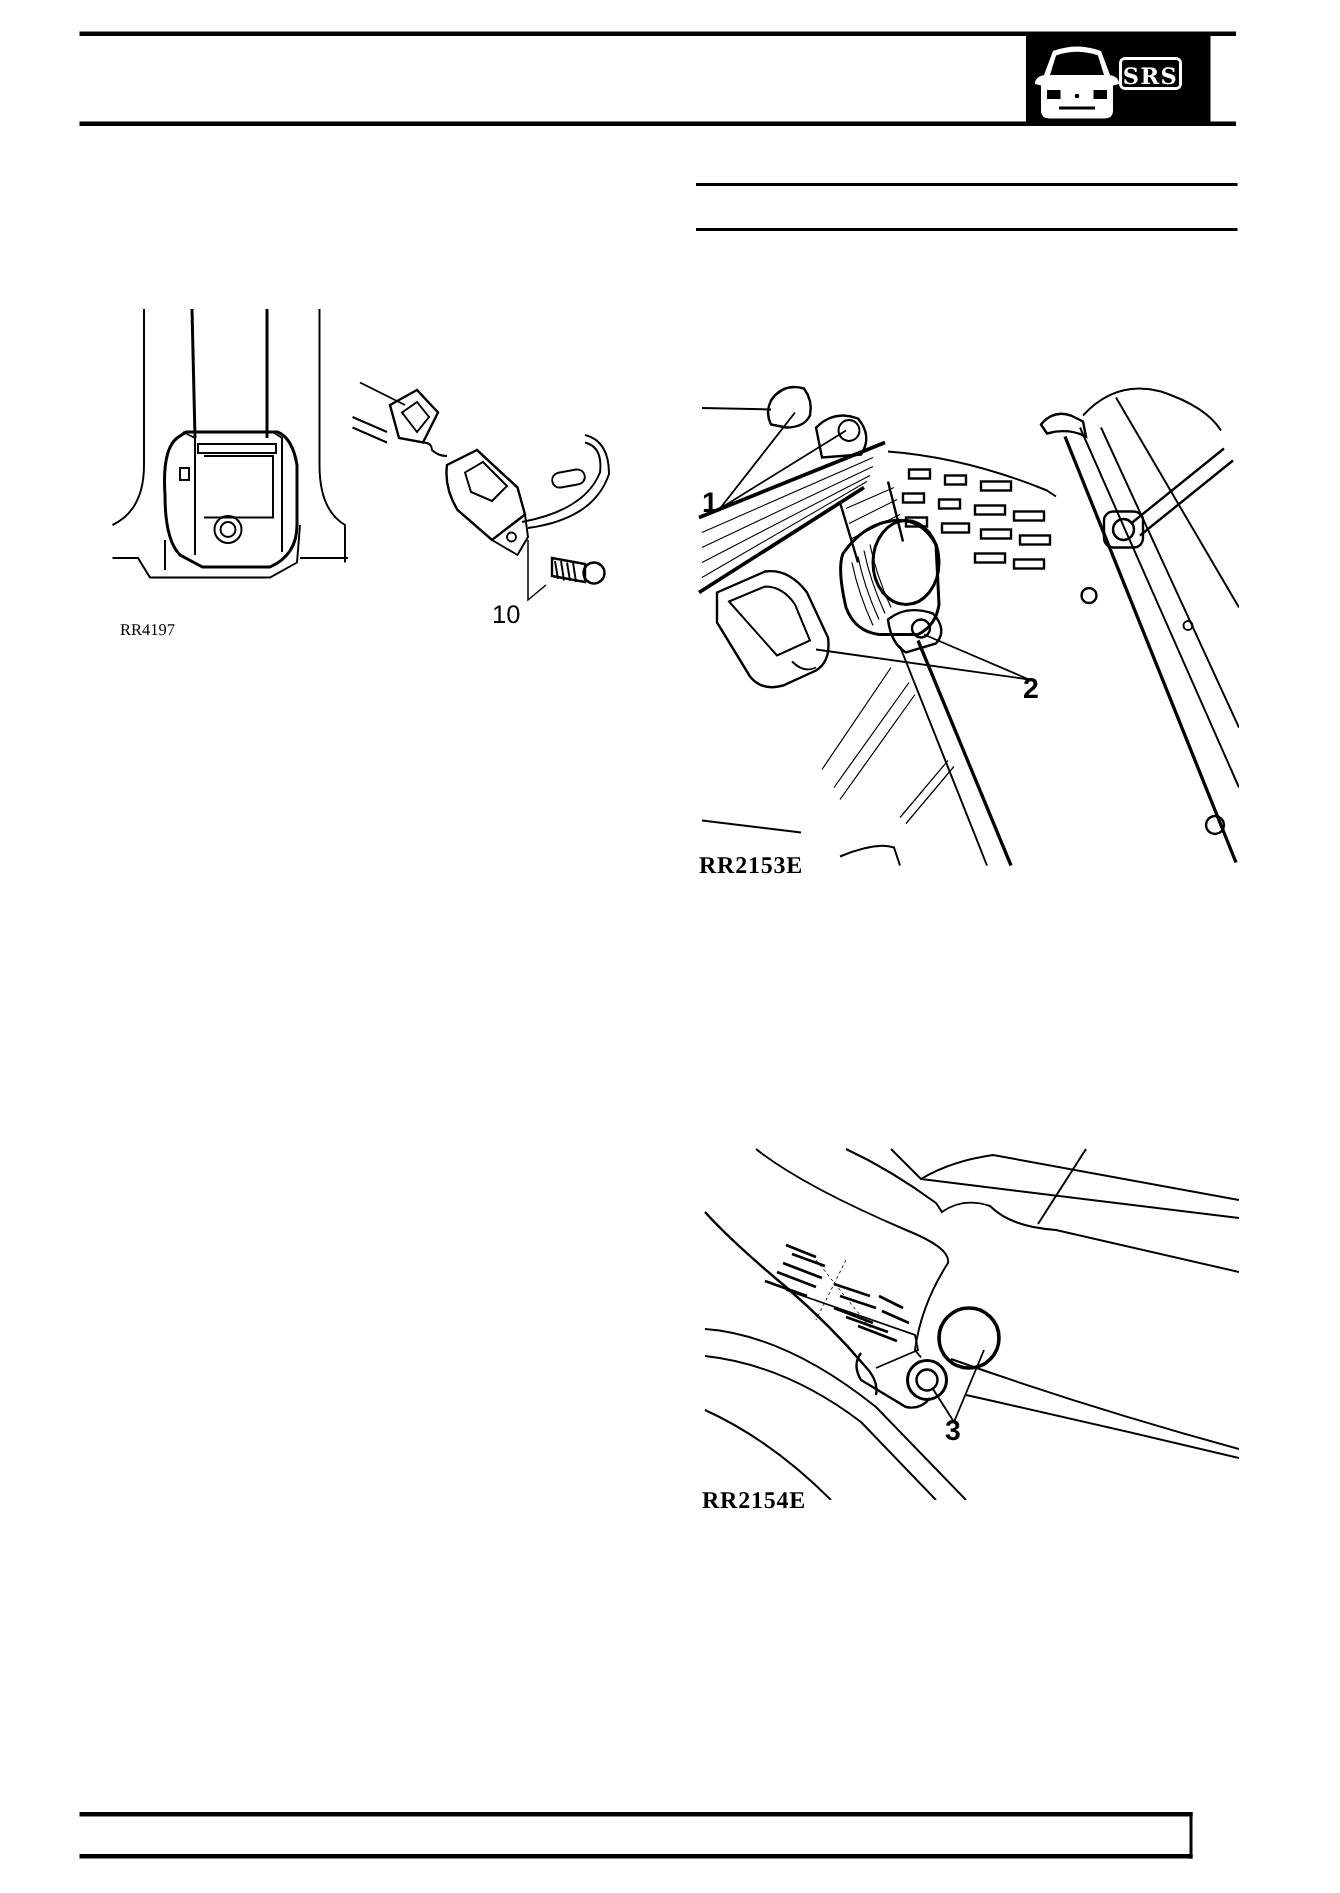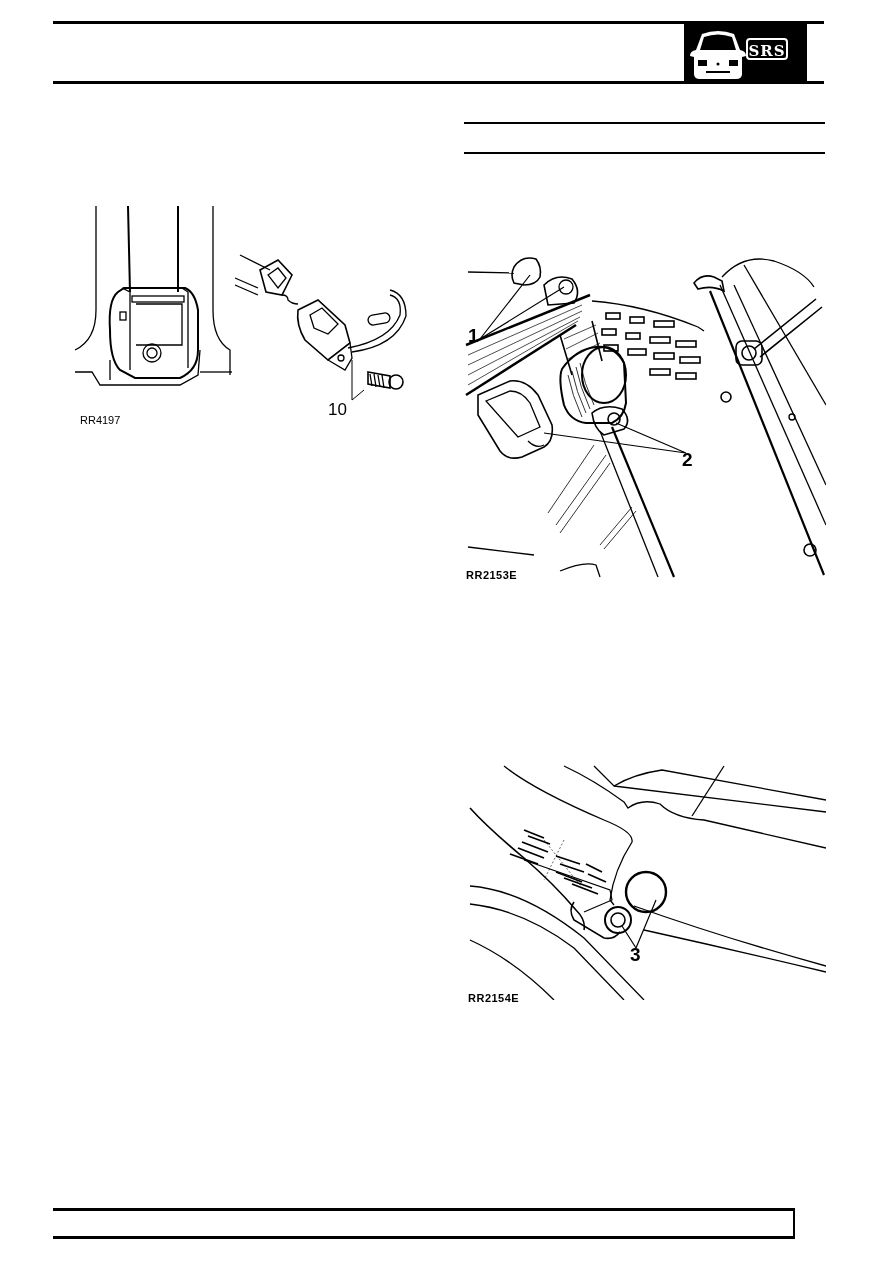--- a/index.html
+++ b/index.html
@@ -6,22 +6,22 @@
   body { width:893px; height:1262px; position:relative; overflow:hidden;
          font-family:"Liberation Sans", sans-serif; color:#000; }
   .hline { position:absolute; background:#000; }
   .srs-box { position:absolute; left:684px; top:22px; width:123px; height:62px; background:#000; }
   .srs-badge { position:absolute; left:62px; top:16px; width:42px; height:22px;
                border:2px solid #fff; border-radius:4px; color:#fff;
                font-family:"DejaVu Serif", serif; font-weight:bold; font-size:15px;
                line-height:22px; text-align:center; letter-spacing:1px; box-sizing:border-box; }
   .fig { position:absolute; }
   .fig svg { position:absolute; left:0; top:0; }
-  .fig-code { position:absolute; font-size:11px; }
-  .fig-code.bold { font-weight:bold; font-size:11px; letter-spacing:0.5px;text-align:right; }
+  .fig-code { position:absolute; font-size:11px;font-family:Liberation Serif, serif; }
+  .fig-code.bold { font-weight:bold; font-size:16px; letter-spacing:0.5px;text-align:right; }
   .callout { position:absolute; font-weight:bold; font-size:19px; }
   .callout.thin { font-weight:normal; font-size:17px; }
   .footer-box { position:absolute; left:53px; top:1208px; width:742px; height:31px;
                 border-top:3px solid #000; border-bottom:3px solid #000; border-right:2px solid #000;
                 box-sizing:border-box; }
 </style>
 </head>
 <body>
 
 <div class="hline" style="left:53px; top:21px; width:771px; height:3px;"></div>

